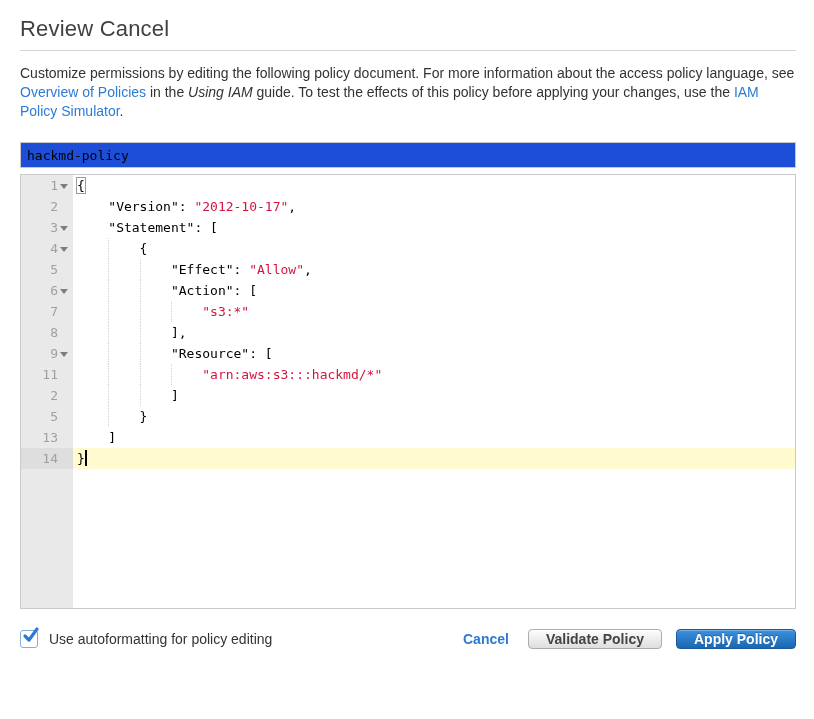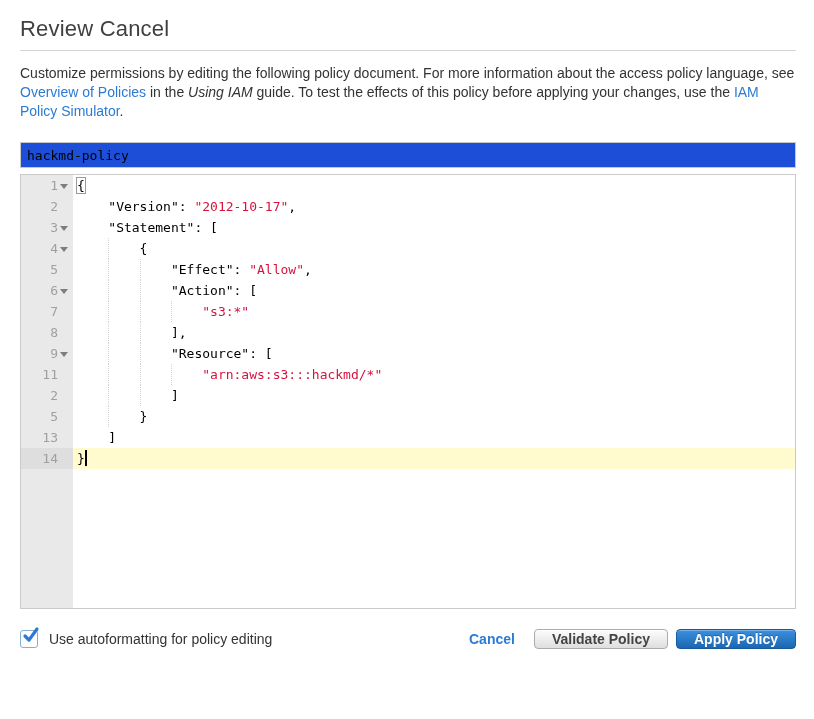--- a/index.html
+++ b/index.html
@@ -90,20 +90,21 @@
     background:linear-gradient(#fdfdfd, #dedede);
     border:1px solid #ababab; color:#444;
     box-shadow:inset 0 1px 0 #fff;
     margin-right:8px;
   }
   .btn-primary {
     background:linear-gradient(#3b90e0, #1a67b0);
     border:1px solid #16599c; color:#fff;
     text-shadow:0 -1px 0 rgba(0,0,0,0.25);
     box-shadow:inset 0 1px 0 rgba(255,255,255,0.3);
+    margin-left:6px;
   }
 </style>
 </head>
 <body>
 
 <div class="container">
 
   <h1 class="page-title">Review Cancel</h1>
   <hr class="title-divider">
 

